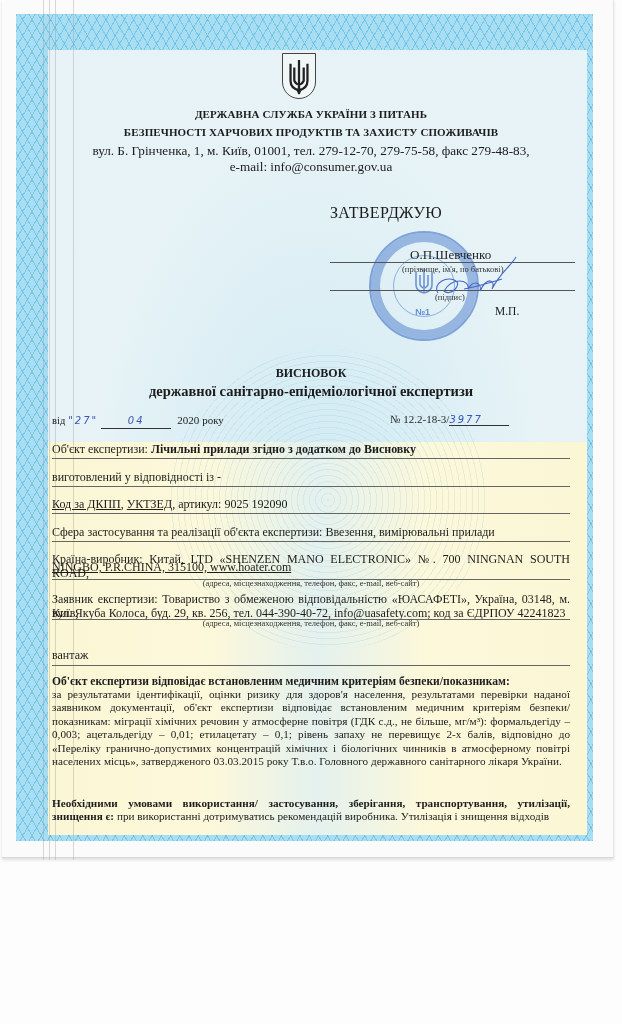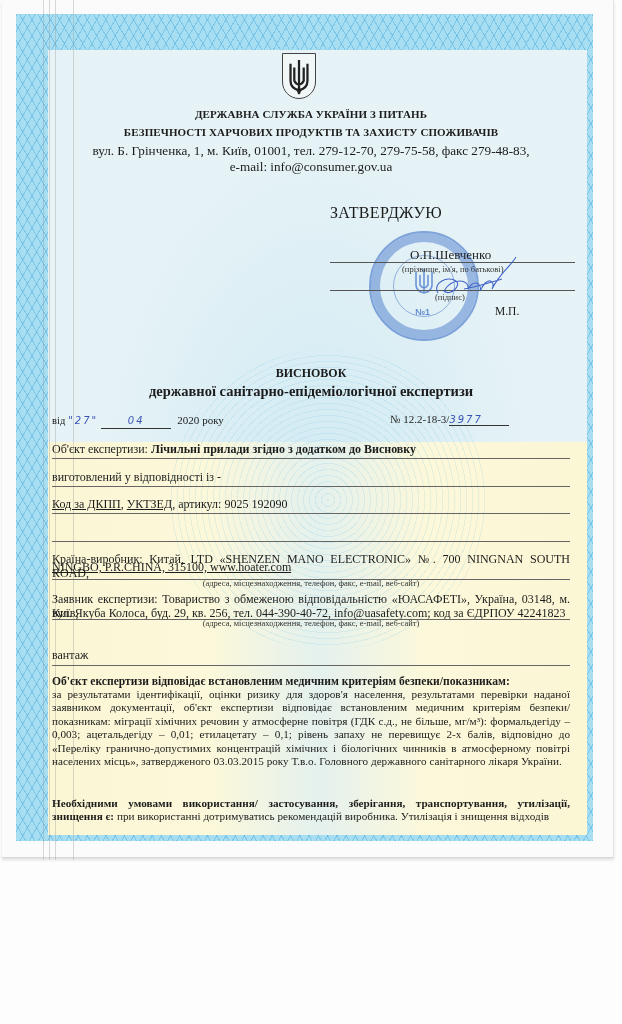--- a/index.html
+++ b/index.html
@@ -155,20 +155,21 @@
   <div class="hr" style="top:458px;"></div>
 
   <div class="field" style="top:470px;">виготовлений у відповідності із -</div>
   <div class="hr" style="top:486px;"></div>
 
   <div class="field" style="top:497px;">
     <span class="u">Код за ДКПП</span>, <span class="u">УКТЗЕД</span><span>, артикул: 9025 192090</span>
   </div>
   <div class="hr" style="top:513px;"></div>
 
+  <div class="field" style="top:525px;">Сфера застосування та реалізації об'єкта експертизи: Ввезення, вимірювальні прилади</div>
   <div class="hr" style="top:541px;"></div>
 
   <div class="field just" style="top:552px;">Країна-виробник: Китай, LTD «SHENZEN MANO ELECTRONIC» №. 700 NINGNAN SOUTH ROAD,</div>
   <div class="field" style="top:560px;text-decoration:underline;">NINGBO, P.R.CHINA, 315100, www.hoater.com</div>
   <div class="hr" style="top:579px;"></div>
   <div class="small-cap" style="top:578px;">(адреса, місцезнаходження, телефон, факс, e-mail, веб-сайт)</div>
 
   <div class="field just" style="top:592px;">Заявник експертизи: Товариство з обмеженою відповідальністю «ЮАСАФЕТІ», Україна, 03148, м. Київ,</div>
   <div class="field" style="top:606px;">вул. Якуба Колоса, буд. 29, кв. 256, тел. 044-390-40-72, info@uasafety.com; код за ЄДРПОУ 42241823</div>
   <div class="hr" style="top:619px;"></div>

